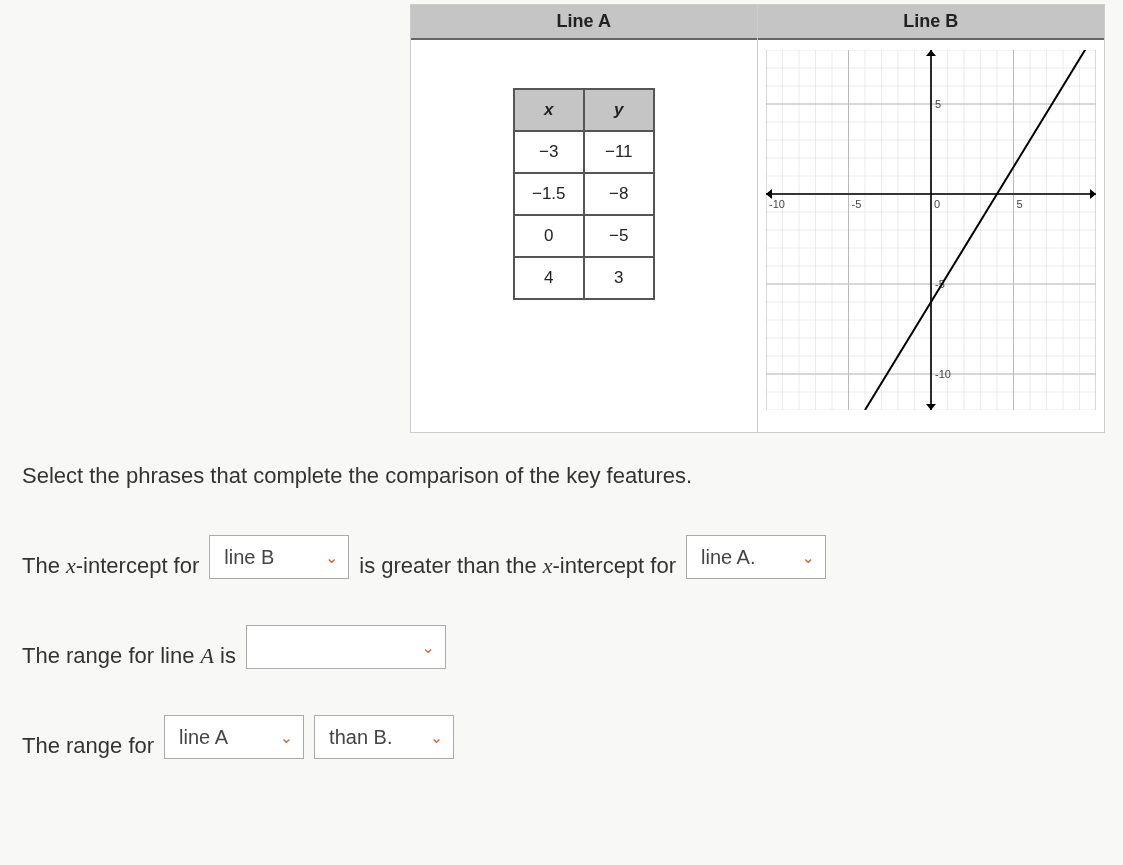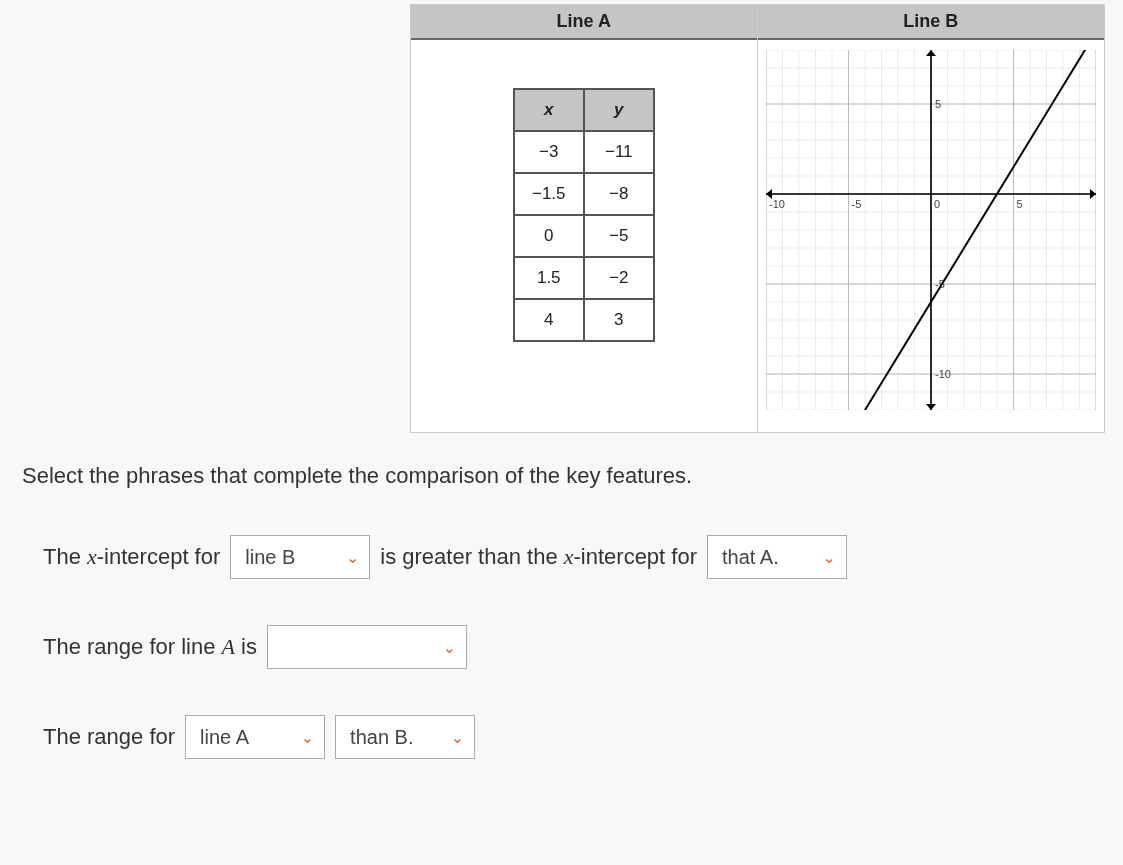--- a/index.html
+++ b/index.html
@@ -66,26 +66,25 @@
   }
   .chart-wrap svg { width: 100%; height: 100%; }
   
   .question {
     padding: 30px 22px 0 22px;
     font-size: 22px;
     color: #333;
   }
   .row {
     display: flex;
-    align-items: center;
+    align-items: flex-end;
     flex-wrap: wrap;
     margin-top: 46px;
     font-size: 22px;
     gap: 10px;
-    margin-left: 21px;
   }
   .txt { white-space: nowrap; }
   .mathit { font-style: italic; font-family: 'Times New Roman', serif; }
   .dropdown {
     border: 1px solid #aaa;
     background: #fff;
     height: 44px;
     min-width: 140px;
     display: inline-flex;
     align-items: center;
@@ -119,24 +118,20 @@
               <td>−3</td>
               <td>−11</td>
             </tr>
         <tr>
               <td>−1.5</td>
               <td>−8</td>
             </tr>
         <tr>
               <td>0</td>
               <td>−5</td>
-            </tr>
-        <tr>
-              <td>1.5</td>
-              <td>−2</td>
             </tr>
         <tr>
               <td>4</td>
               <td>3</td>
             </tr>
       </tbody>
         </table>
     </div>
   </div>
   <div class="col">
@@ -224,21 +219,21 @@
       <span>The </span><span class="mathit">x</span><span>-intercept for</span>
     </span>
     <span class="dropdown">
       <span>line B</span>
       <span class="chev">⌄</span>
     </span>
     <span class="txt">
       <span>is greater than the </span><span class="mathit">x</span><span>-intercept for</span>
     </span>
     <span class="dropdown">
-      <span>that A.</span>
+      <span>line A.</span>
       <span class="chev">⌄</span>
     </span>
   </div>
 
   <div class="row">
     <span class="txt">
       <span>The range for line </span><span class="mathit">A</span><span> is</span>
     </span>
     <span class="dropdown empty">
       <span></span>

